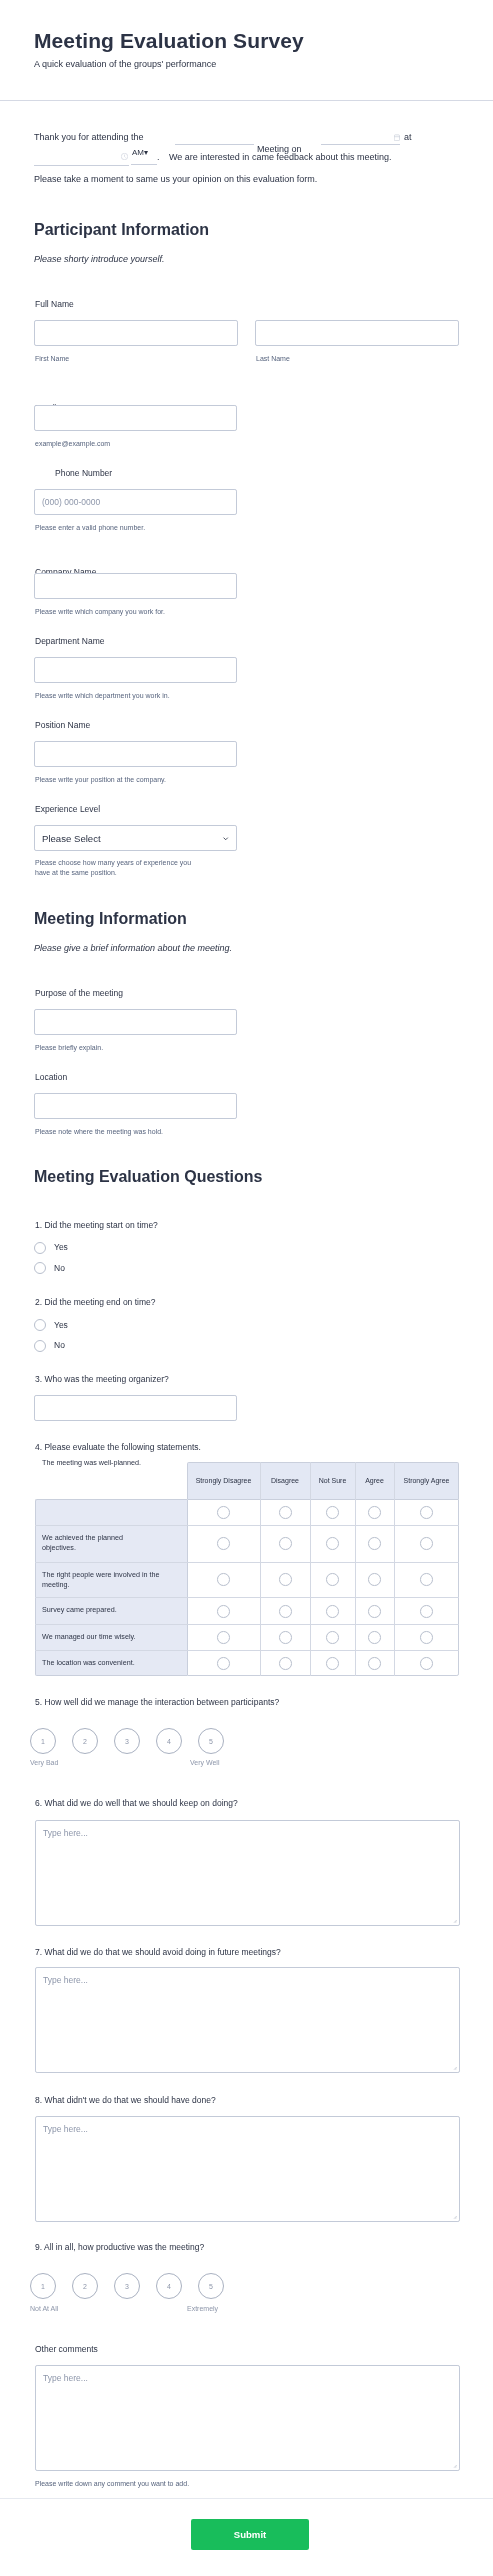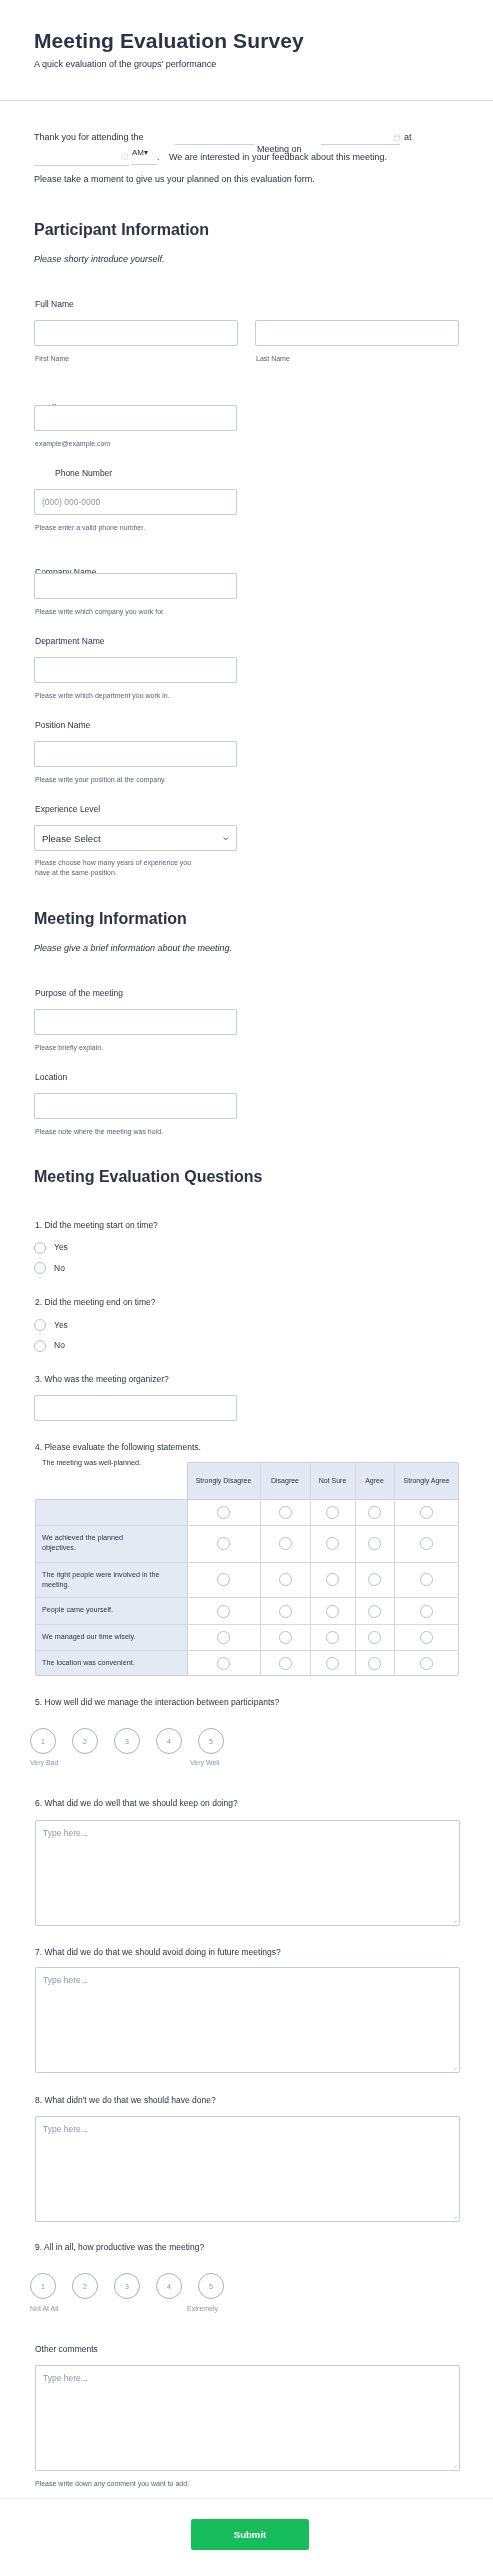--- a/index.html
+++ b/index.html
@@ -66,22 +66,22 @@
   <svg width="7" height="7" viewBox="0 0 13 13">
       <circle cx="6.5" cy="6.5" r="6" fill="none" stroke="#c3c9d5"></circle>
       <path d="M6.5 3 L6.5 6.5 L8.5 8.5" fill="none" stroke="#c3c9d5"></path>
     </svg>
 </div>
 <div class="ampm" style="left:132px; top:148px;">
   <span>AM</span><span>▾</span>
 </div>
 <div class="blank" style="left:131px; top:164px; width:25.5px;"></div>
 <div class="abs intro" style="left:157px; top:152px;">.</div>
-<div class="abs intro" style="left:169px; top:152px;">We are interested in your feedback about this meeting.</div>
-<div class="abs intro" style="top:174px;">Please take a moment to give us your planned on this evaluation form.</div>
+<div class="abs intro" style="left:169px; top:152px;">We are interested in came feedback about this meeting.</div>
+<div class="abs intro" style="top:174px;">Please take a moment to same us your opinion on this evaluation form.</div>
 
 <div class="abs section-h" style="top:220px;">Participant Information</div>
 <div class="abs section-sub" style="top:254px;">Please shorty introduce yourself.</div>
 
 <div class="abs label" style="top:299px;">Full Name</div>
 <div class="input" style="left:34px; top:320px; width:204px;"></div>
 <div class="input" style="left:255px; top:320px; width:204px;"></div>
 <div class="abs helper" style="top:354px;">First Name</div>
 <div class="abs helper" style="left:256px; top:354px;">Last Name</div>
 
@@ -164,21 +164,21 @@
 
   <div class="hline" style="left:35px; top:1525px; width:424px;"></div>
   <div class="hline" style="left:35px; top:1562px; width:424px;"></div>
   <div class="hline" style="left:35px; top:1597px; width:424px;"></div>
   <div class="hline" style="left:35px; top:1624px; width:424px;"></div>
   <div class="hline" style="left:35px; top:1650px; width:424px;"></div>
 
   <div class="row-label" style="top:1447px; height:32px;">The meeting was well-planned.</div>
   <div class="row-label" style="top:1525px; height:36px; width:106px;">We achieved the planned objectives.</div>
   <div class="row-label" style="top:1562px; height:36px; width:127px;">The right people were involved in the meeting.</div>
-  <div class="row-label" style="top:1597px; height:26.6px;">People came yourself.</div>
+  <div class="row-label" style="top:1597px; height:26.6px;">Survey came prepared.</div>
   <div class="row-label" style="top:1624px; height:26.6px;">We managed our time wisely.</div>
   <div class="row-label" style="top:1650px; height:26px;">The location was convenient.</div>
 
   <div class="mradio" style="left:217px; top:1506px;"></div>
   <div class="mradio" style="left:279px; top:1506px;"></div>
   <div class="mradio" style="left:326px; top:1506px;"></div>
   <div class="mradio" style="left:368px; top:1506px;"></div>
   <div class="mradio" style="left:420px; top:1506px;"></div>
 
   <div class="mradio" style="left:217px; top:1537px;"></div>

